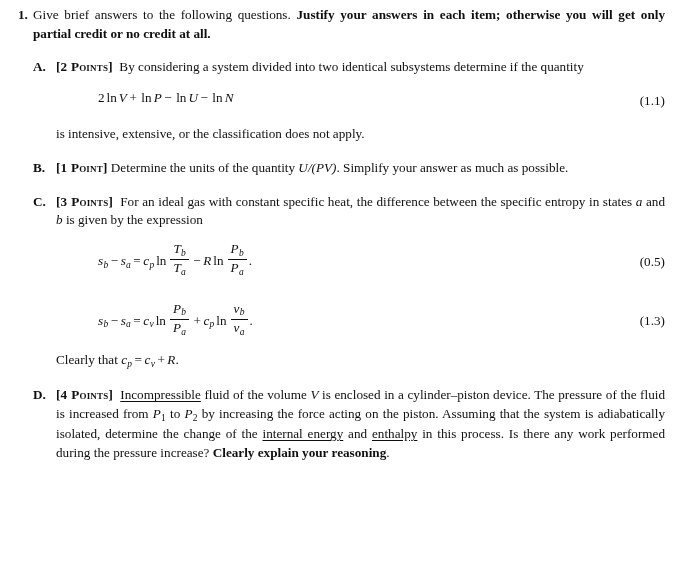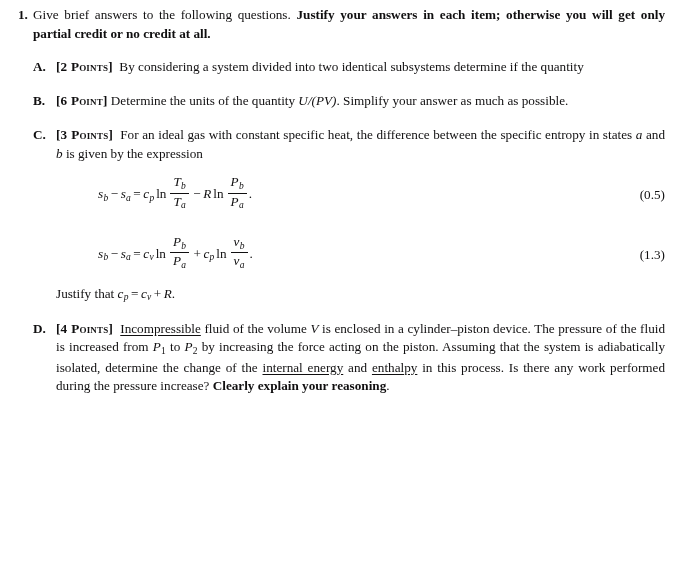--- a/index.html
+++ b/index.html
@@ -160,26 +160,37 @@
   <div class="sub-list">
 
     <div class="sub-item">
       <span class="sub-label">A.</span>
       <div class="sub-body">
         <span class="sc">[2 Points]</span>&nbsp;
         <span>By considering a system divided into two identical subsystems determine if the quantity</span>
       </div>
     </div>
 
-
+    <div class="eqn-row">
+      <div class="eqn-body">
+        <span class="math" title="2 ln V + ln P - ln U - ln N">
+          <span class="rm">2</span><span class="ln">ln</span><span>V</span><span class="op">+</span><span class="ln">ln</span><span>P</span><span class="op">−</span><span class="ln">ln</span><span>U</span><span class="op">−</span><span class="ln">ln</span><span>N</span>
+        </span>
+      </div>
+      <span class="eqn-num">(1.1)</span>
+    </div>
+
+    <div class="sub-item" style="margin-top:10px">
+      <div class="sub-body">is intensive, extensive, or the classification does not apply.</div>
+    </div>
 
     <div class="sub-item">
       <span class="sub-label">B.</span>
       <div class="sub-body">
-        <span class="sc">[6 Point]</span>
+        <span class="sc">[1 Point]</span>
         <span>Determine the units of the quantity</span>
         <span class="mathit">U/(PV)</span><span>. Simplify your answer as much as possible.</span>
       </div>
     </div>
 
     <div class="sub-item">
       <span class="sub-label">C.</span>
       <div class="sub-body">
         <span class="sc">[3 Points]</span>&nbsp;
         <span>For an ideal gas with constant specific heat, the difference between the specific entropy in states</span>
@@ -204,21 +215,21 @@
       <div class="eqn-body">
         <span class="math" title="s_b - s_a = c_v ln(P_b/P_a) + c_p ln(v_b/v_a).">
           <span>s</span><span class="sub">b</span><span class="op">−</span><span>s</span><span class="sub">a</span><span class="op">=</span><span>c</span><span class="sub">v</span><span class="ln">ln</span><span class="frac"><span class="num"><span>P</span><span class="sub">b</span></span><span class="den"><span>P</span><span class="sub">a</span></span></span><span class="op">+</span><span>c</span><span class="sub">p</span><span class="ln">ln</span><span class="frac"><span class="num"><span>v</span><span class="sub">b</span></span><span class="den"><span>v</span><span class="sub">a</span></span></span><span class="per">.</span>
         </span>
       </div>
       <span class="eqn-num">(1.3)</span>
     </div>
 
     <div class="sub-item" style="margin-top:8px">
       <div class="sub-body" style="text-align:left">
-        <span>Justify that</span>
+        <span>Clearly that</span>
         <span class="math"><span>c</span><span class="sub">p</span><span class="op">=</span><span>c</span><span class="sub">v</span><span class="op">+</span><span>R</span></span><span>.</span>
       </div>
     </div>
 
     <div class="sub-item" style="margin-top:15px">
       <span class="sub-label">D.</span>
       <div class="sub-body">
         <span class="sc">[4 Points]</span>&nbsp;
         <span class="ul">Incompressible</span><span> fluid of the volume </span><span class="mathit">V</span><span> is enclosed in a cylinder–piston device. The pressure of the fluid is increased from </span><span class="math"><span>P</span><span class="sub rmsub">1</span></span><span> to </span><span class="math"><span>P</span><span class="sub rmsub">2</span></span><span> by increasing the force acting on the piston.  Assuming that the system is adiabatically isolated, determine the change of the </span><span class="ul">internal energy</span><span> and </span><span class="ul">enthalpy</span><span> in this process. Is there any work performed during the pressure increase? </span><b>Clearly explain your reasoning</b><span>.</span>
       </div>

